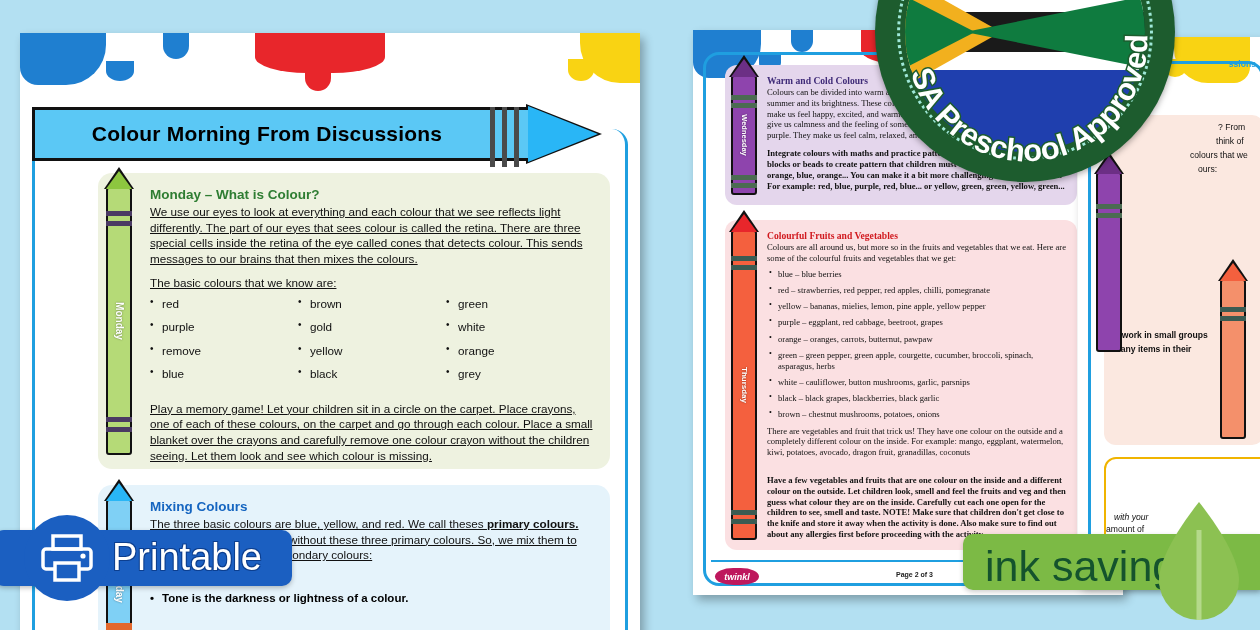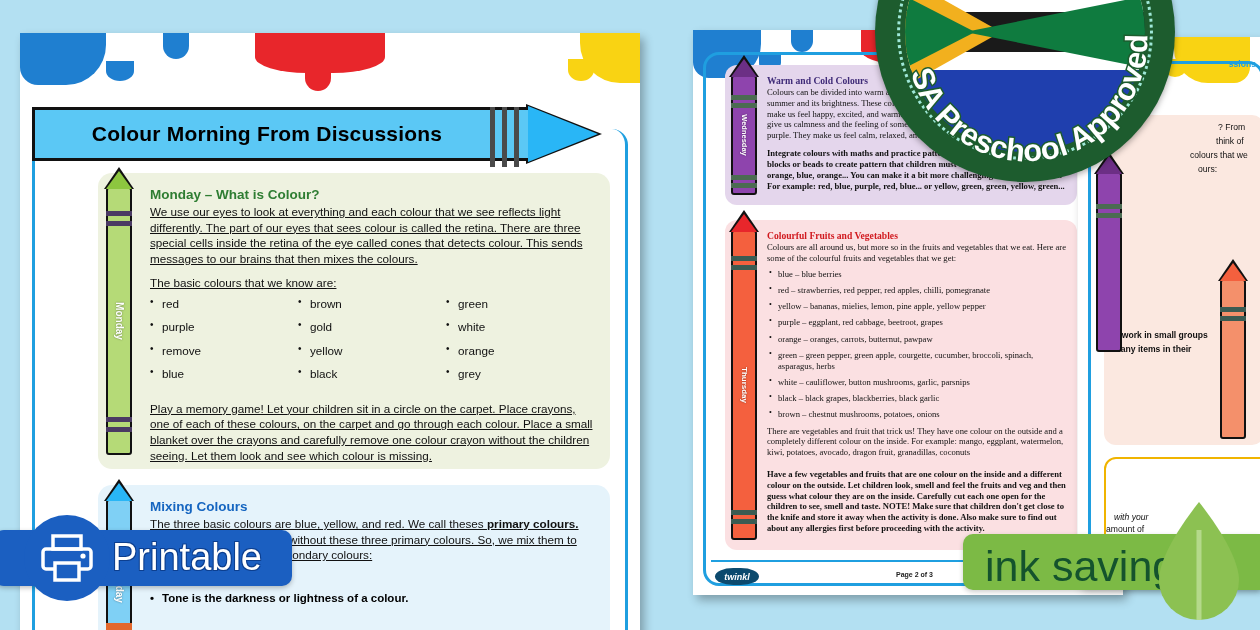--- a/index.html
+++ b/index.html
@@ -116,21 +116,21 @@
   .h2s { font-size: 9.6px; font-weight: bold; margin-bottom: 1px; }
   .h2s.purple { color: #3f2b78; }
   .h2s.red { color: #d1191f; }
   .fl { list-style: none; margin: 5px 0 5px 0; }
   .fl li { font-size: 8.6px; line-height: 1.25; color: #111; margin-bottom: 5.5px; padding-left: 11px; position: relative; }
   .fl li:before { content: "\2022"; position: absolute; left: 2px; top: -1px; font-size: 8px; }
 
   #p2-footer { position: absolute; left: 18px; right: 18px; top: 530px; height: 30px; border-top: 2px solid #1f9fe0; }
   .twinkl {
     position: absolute; left: 4px; top: 6px; width: 44px; height: 17px;
-    background: #0c4a6e; border-radius: 50%/60%;
+    background: #be185d; border-radius: 50%/60%;
     color: #fff; font-size: 9px; font-weight: bold; font-style: italic;
     display: flex; align-items: center; justify-content: center;
   }
   .pagenum { position: absolute; left: 185px; top: 9px; font-size: 7px; font-weight: bold; color: #222; }
 
   
   #p3-peach { left: 26px; top: 78px; width: 160px; height: 330px; background: #fbe8e0; border-radius: 12px; }
   #p3-amber { position: absolute; left: 26px; top: 420px; width: 170px; height: 120px; border: 2px solid #f0b400; border-radius: 12px; background: #fff; }
   .p3t { position: absolute; font-size: 8.6px; line-height: 1.5; color: #111; }
   .p3title { position: absolute; right: 6px; top: 22px; font-size: 8.6px; font-weight: bold; color: #1f9fe0; }
@@ -332,21 +332,21 @@
           <li>blue – blue berries</li>
           <li>red – strawberries, red pepper, red apples, chilli, pomegranate</li>
           <li>yellow – bananas, mielies, lemon, pine apple, yellow pepper</li>
           <li>purple – eggplant, red cabbage, beetroot, grapes</li>
           <li>orange – oranges, carrots, butternut, pawpaw</li>
           <li>green – green pepper, green apple, courgette, cucumber, broccoli, spinach, asparagus, herbs</li>
           <li>white – cauliflower, button mushrooms, garlic, parsnips</li>
           <li>black – black grapes, blackberries, black garlic</li>
           <li>brown – chestnut mushrooms, potatoes, onions</li>
         </ul>
-        <div class="t2" style="margin-bottom:11px;">There are vegetables and fruit that trick us! They have one colour on the outside and a completely different colour on the inside. For example: mango, eggplant, watermelon, kiwi, potatoes, avocado, dragon fruit, granadillas, coconuts</div>
+        <div class="t2" style="margin-bottom:17px;">There are vegetables and fruit that trick us! They have one colour on the outside and a completely different colour on the inside. For example: mango, eggplant, watermelon, kiwi, potatoes, avocado, dragon fruit, granadillas, coconuts</div>
         <div class="t2 bold">Have a few vegetables and fruits that are one colour on the inside and a different colour on the outside. Let children look, smell and feel the fruits and veg and then guess what colour they are on the inside. Carefully cut each one open for the children to see, smell and taste. NOTE! Make sure that children don't get close to the knife and store it away when the activity is done. Also make sure to find out about any allergies first before proceeding with the activity.</div>
       </div>
     </div>
 
     <div id="p2-footer">
       <div class="twinkl">twinkl</div>
       <div class="pagenum">Page 2 of 3</div>
     </div>
   </div>
 

